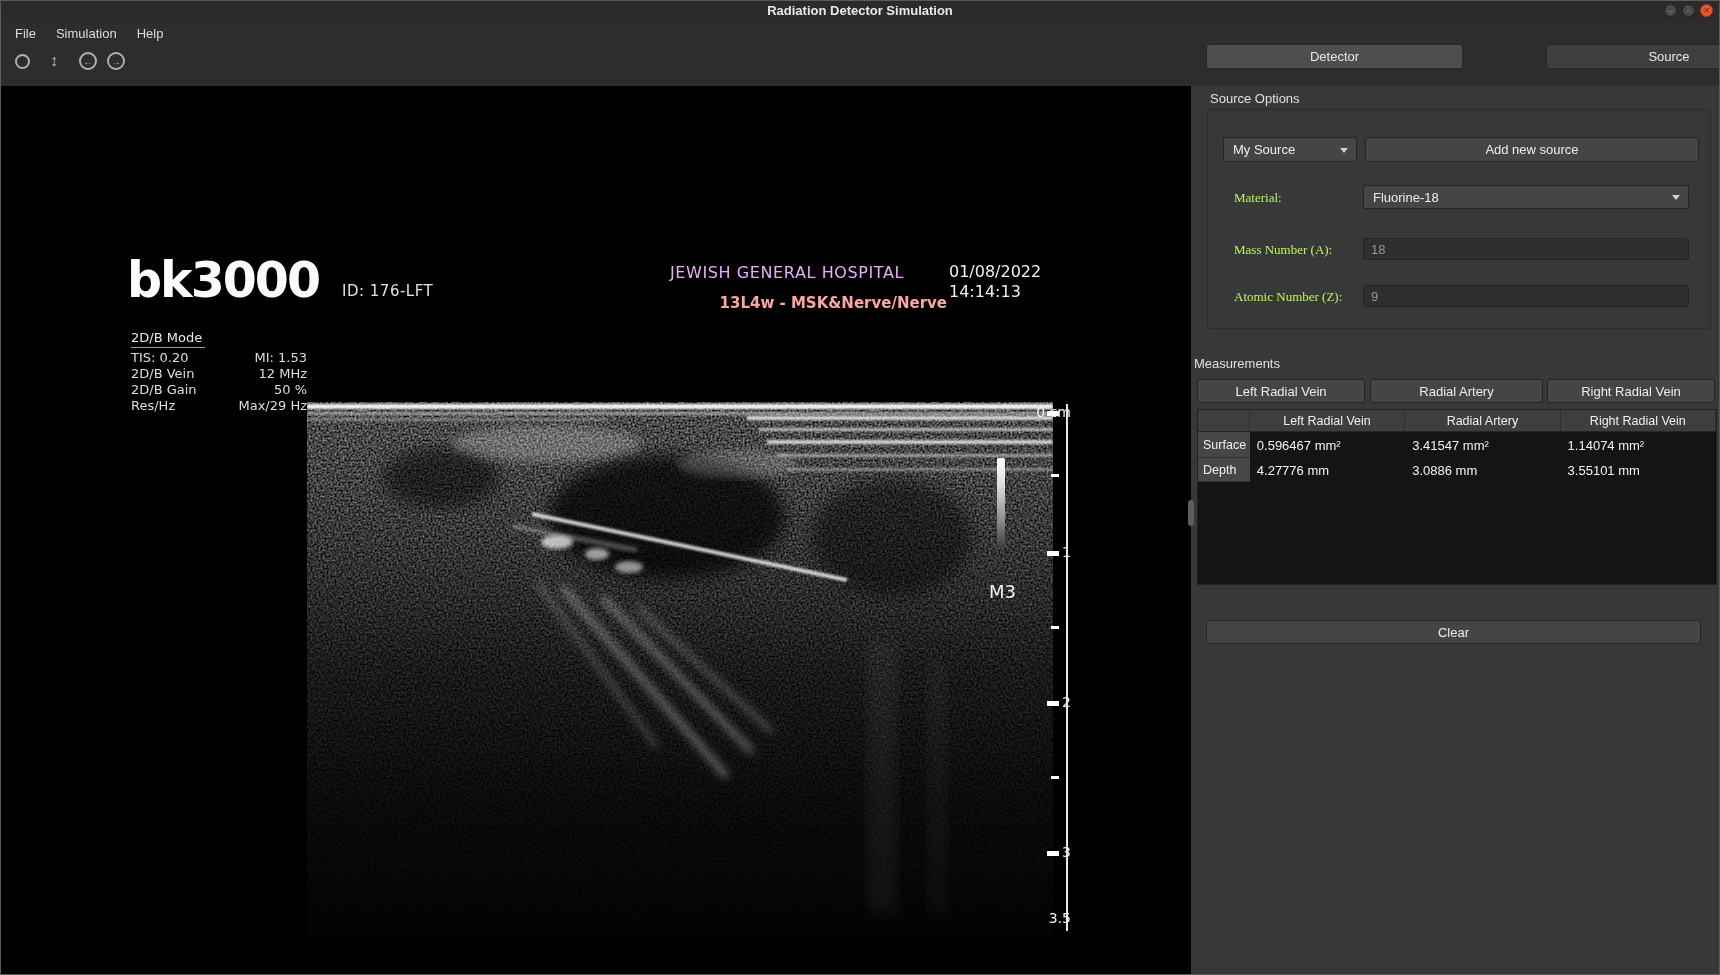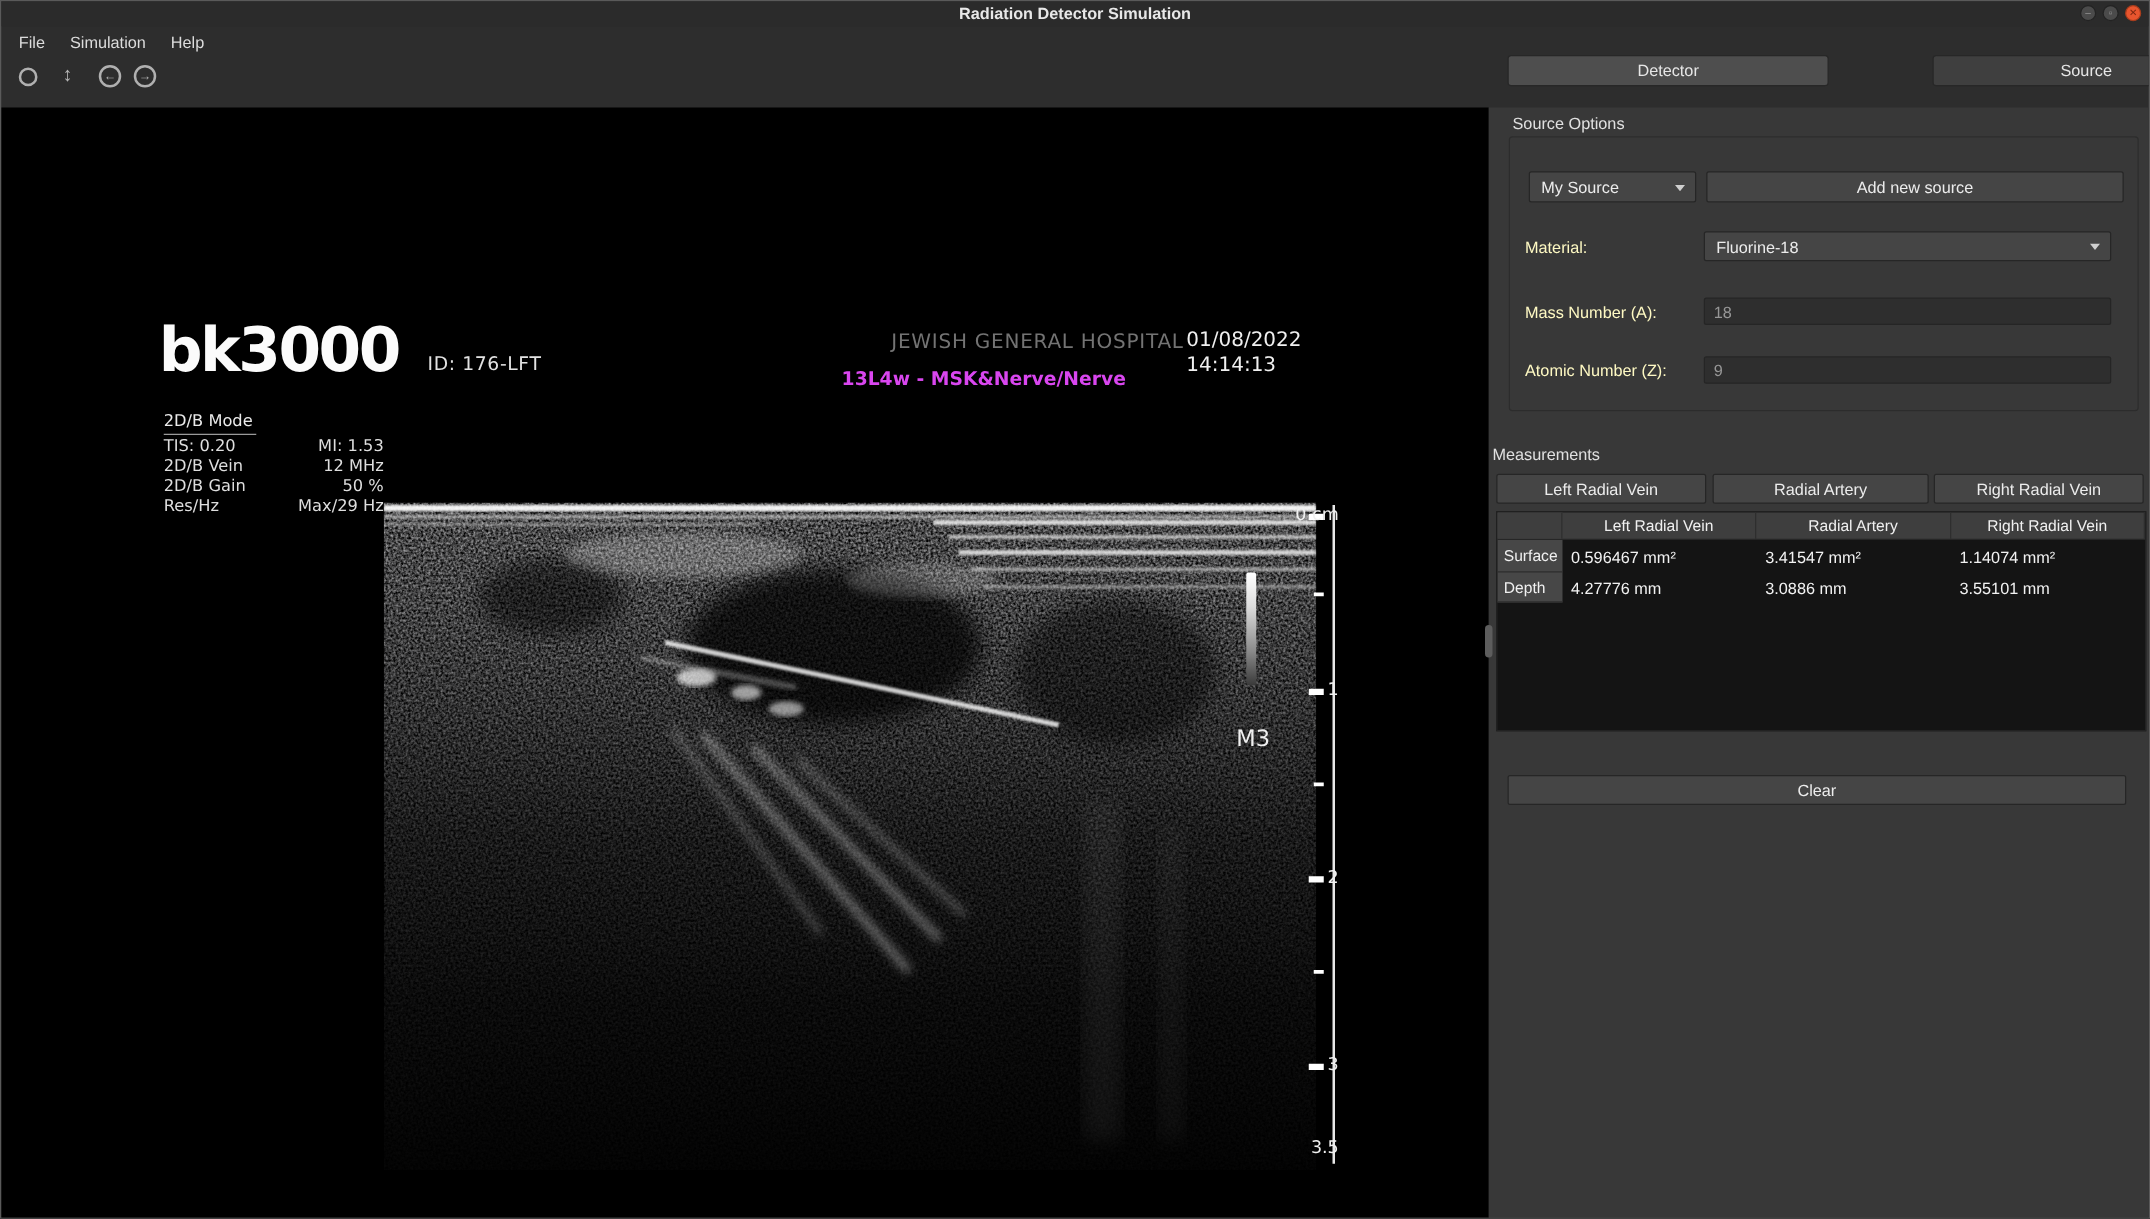--- a/index.html
+++ b/index.html
@@ -47,24 +47,24 @@
   .panel-tab.active { background:#4e4e4e; }
   #tab-detector { left:1205px; width:257px; }
   #tab-source   { left:1545px; width:246px;text-align:right; }
 
   
   .canvas { position:absolute; left:0; top:85px; width:1190px; height:890px; background:#000;
             font-family:"DejaVu Sans", sans-serif; color:#fff; }
   .brand { position:absolute; left:126px; top:166px; font-size:49px; font-weight:bold;
            letter-spacing:-2px; color:#fbfbfb; }
   .patient-id { position:absolute; left:341px; top:196px; font-size:15px; color:#e2e2e2; letter-spacing:.5px; }
-  .hospital { position:absolute; left:626px; top:177px; width:320px; text-align:right;
-              font-size:16px; color:#737373; letter-spacing:.6px; }
-  .preset { position:absolute; left:626px; top:208px; width:320px; text-align:center;
-            font-size:15px; font-weight:bold; color:#d946ef; }
+  .hospital { position:absolute; left:626px; top:177px; width:320px; text-align:center;
+              font-size:16px; color:#f0abfc; letter-spacing:.6px; }
+  .preset { position:absolute; left:626px; top:208px; width:320px; text-align:right;
+            font-size:15px; font-weight:bold; color:#fca5a5; }
   .dt-date { position:absolute; left:948px; top:176px; font-size:16px; color:#f0f0f0; }
   .dt-time { position:absolute; left:948px; top:196px; font-size:16px; color:#f0f0f0; }
   .mode-title { position:absolute; left:130px; top:244px; width:74px; font-size:13px;
                 color:#eaeaea; border-bottom:1px solid #9a9a9a; padding-bottom:2px; }
   .params { position:absolute; left:130px; top:264px; width:176px; font-size:13px; color:#dedede; }
   .param-row { display:flex; justify-content:space-between; height:16px; line-height:16px; }
   .probe-badge { position:absolute; left:320px; top:319px; width:20px; height:18px; background:#27a147;
                  border-radius:3px; color:#fff; font-size:11px; font-weight:bold;
                  text-align:center; line-height:18px; }
   .roi-bracket { position:absolute; left:322px; top:342px; width:6px; height:218px;
@@ -90,21 +90,21 @@
   .groupbox { position:absolute; left:16px; top:23px; width:504px; height:220px;
               border:1px solid #2c2c2c; border-radius:3px; }
   .combo { position:absolute; background:#454545; border:1px solid #262626; border-radius:2px;
            color:#ececec; display:flex; align-items:center; padding:0 22px 0 9px; cursor:pointer;text-align:center; }
   .combo::after { content:""; position:absolute; right:8px; top:50%; margin-top:-2px;
                   border-left:4px solid transparent; border-right:4px solid transparent;
                   border-top:5px solid #cfcfcf; }
   .pbutton { position:absolute; background:#454545; border:1px solid #262626; border-radius:2px;
              color:#ececec; display:flex; align-items:center; justify-content:center;
              cursor:pointer; font-size:13px; }
-  .field-label { position:absolute; left:29px; color:#fef9c3; }
+  .field-label { position:absolute; left:43px; color:#bef264;font-family:Liberation Serif, serif; }
   .tinput { position:absolute; background:#2e2e2e; border:1px solid #252525; border-radius:2px;
             color:#969696; padding:0 7px; display:flex; align-items:center; }
   .meas-title { position:absolute; left:3px; top:270px; color:#e0e0e0;text-align:right; }
   .meas-tab { top:293px; height:24px; }
   .meas-table { position:absolute; left:6px; top:323px; width:520px; height:176px;
                 background:#141414; border:1px solid #222; }
   .mt-header { display:flex; height:22px; background:#3e3e3e; border-bottom:1px solid #262626; }
   .mt-corner { width:52px; border-right:1px solid #2e2e2e; background:#3e3e3e; }
   .mt-col { width:156px; text-align:center; line-height:22px; font-size:12.5px; color:#f0f0f0;
             border-right:1px solid #2e2e2e; cursor:pointer; }

